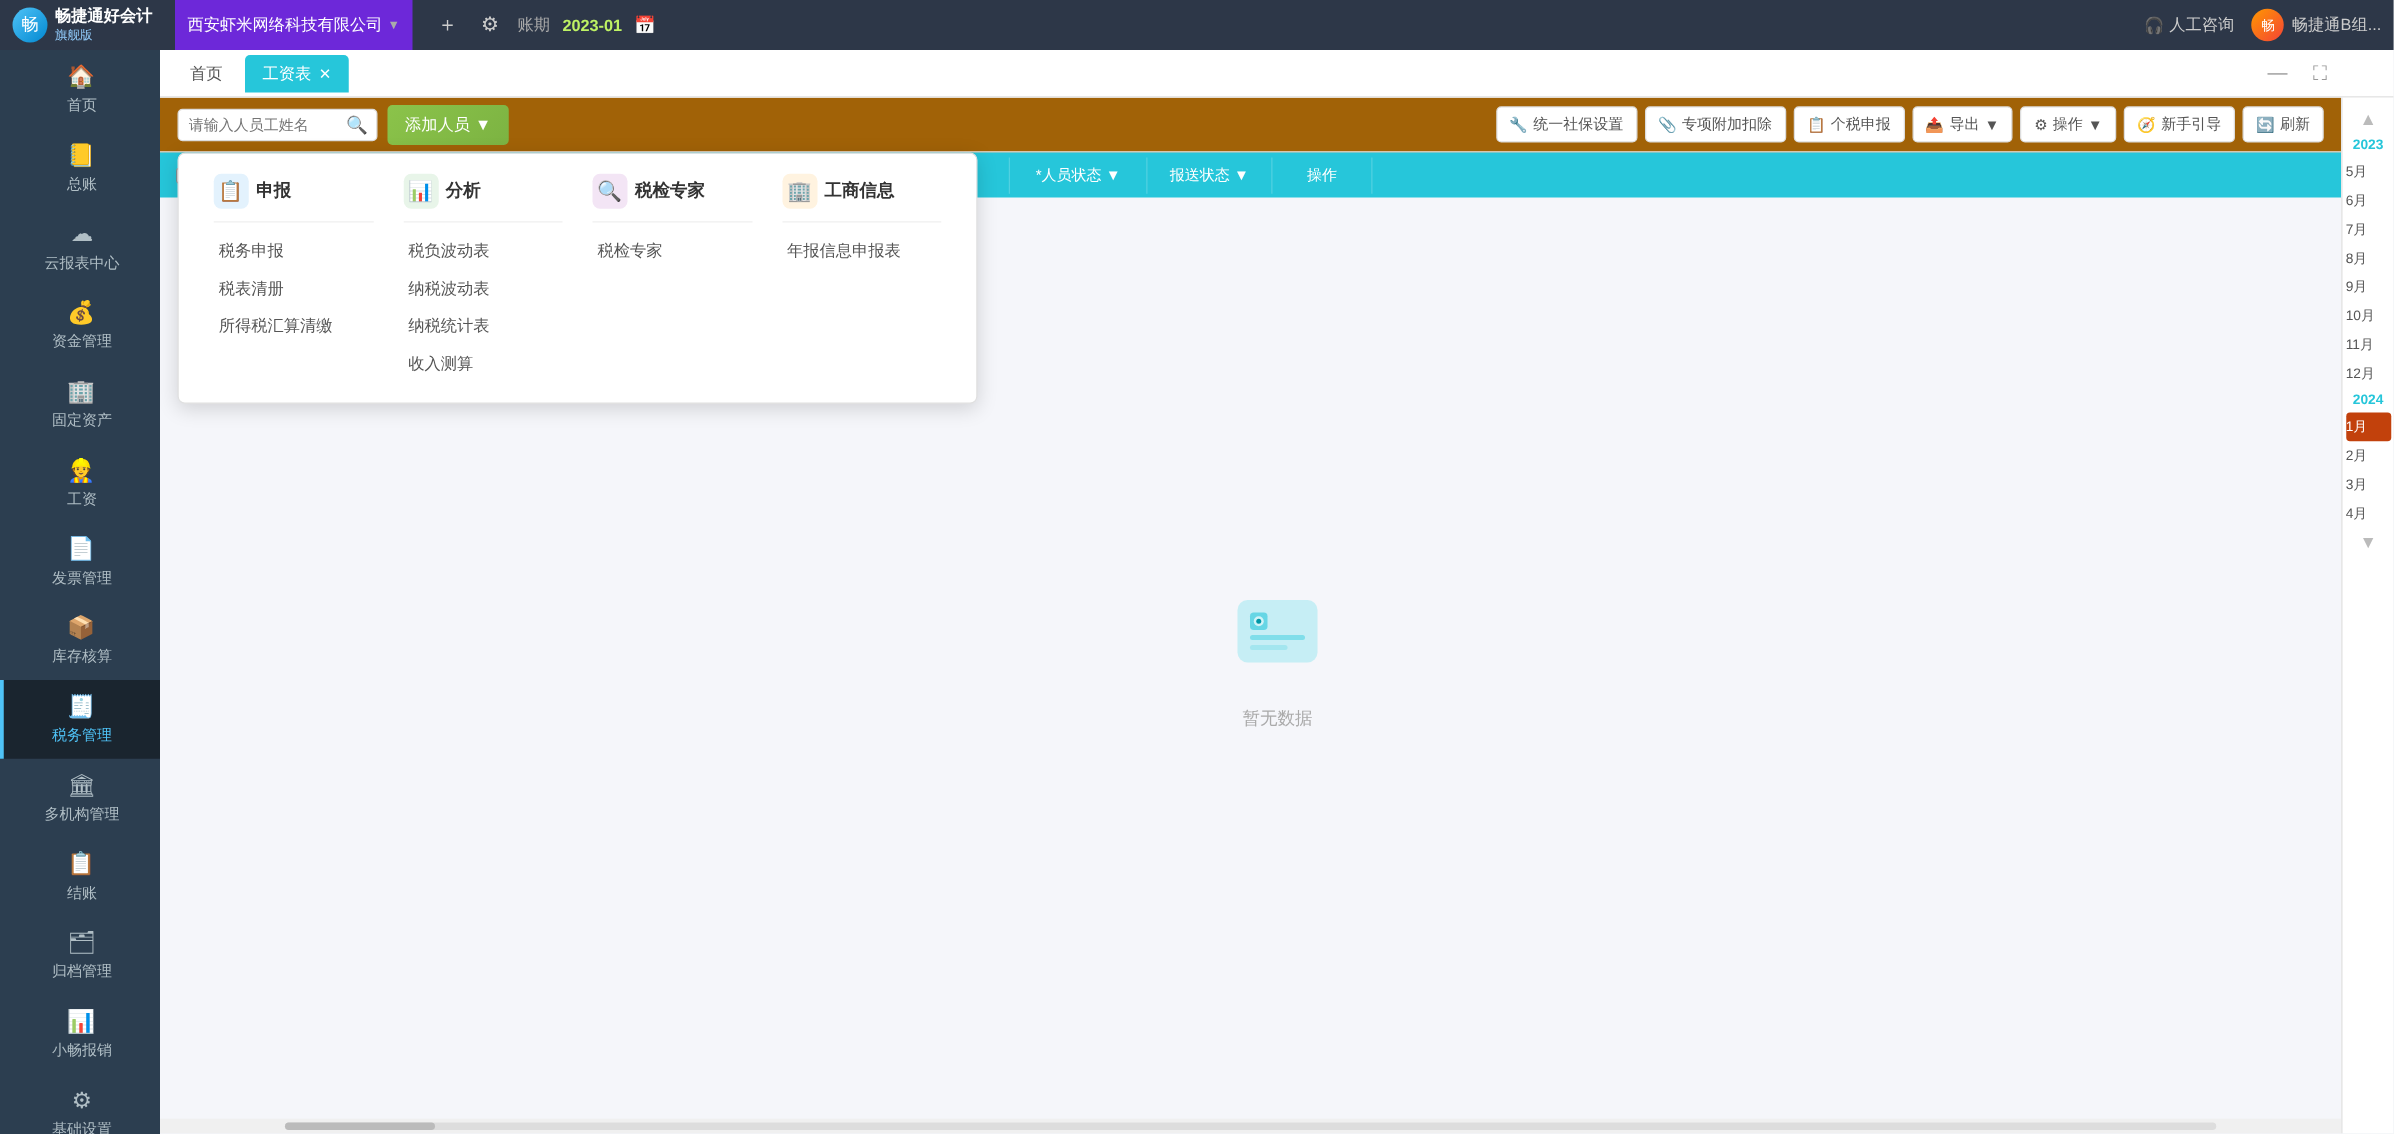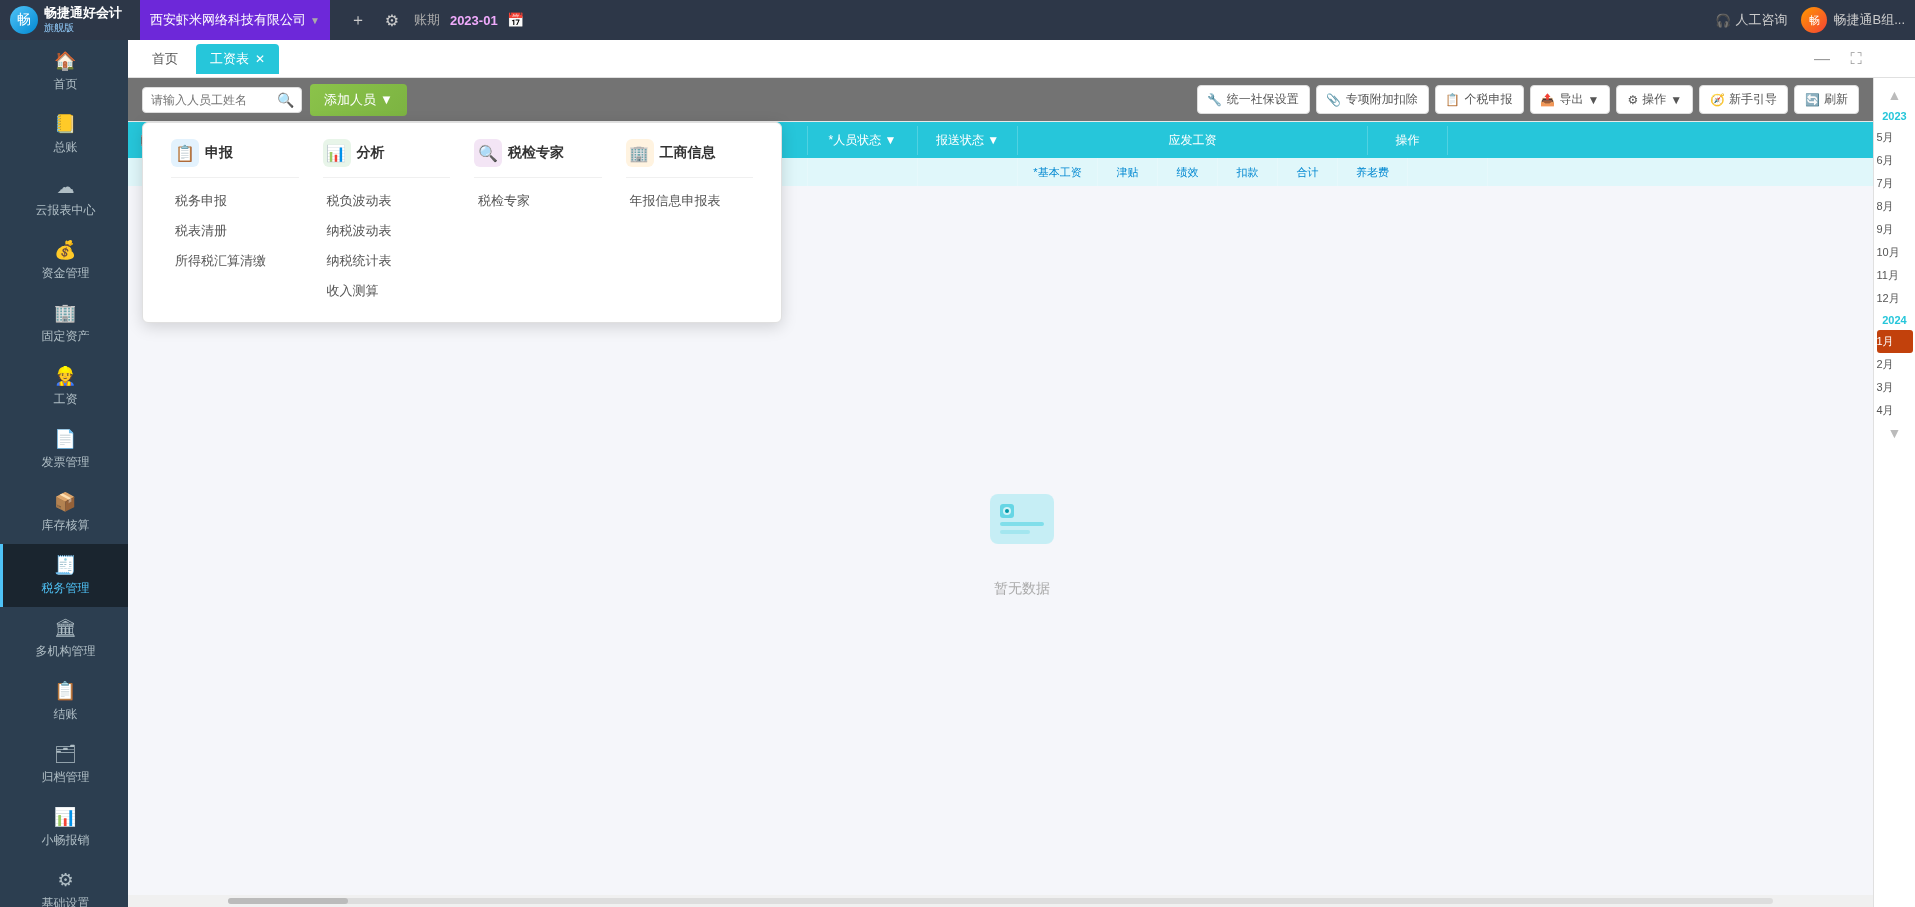--- a/index.html
+++ b/index.html
@@ -40,21 +40,21 @@
       font-size: 13px;
     }
     .chevron-down { font-size: 10px; color: #aaa; }
     .top-bar-icons { display: flex; align-items: center; gap: 10px; margin-left: 6px; }
     .icon-btn {
       width: 24px; height: 24px;
       display: flex; align-items: center; justify-content: center;
       color: #ccc; cursor: pointer; font-size: 16px;
     }
     .period-label { color: #aaa; font-size: 13px; }
-    .period-value { color: #f0abfc; font-size: 13px; font-weight: bold; }
+    .period-value { color: #bef264; font-size: 13px; font-weight: bold; }
     .period-cal { color: #4fc3f7; cursor: pointer; font-size: 14px; }
     .top-bar-right { margin-left: auto; display: flex; align-items: center; gap: 14px; }
     .top-bar-help { display: flex; align-items: center; gap: 4px; color: #ccc; font-size: 13px; cursor: pointer; }
     .top-bar-user { display: flex; align-items: center; gap: 6px; color: #ccc; font-size: 13px; cursor: pointer; }
     .avatar { width: 26px; height: 26px; border-radius: 50%; background: linear-gradient(135deg, #ff9800, #f44336); display: flex; align-items: center; justify-content: center; color: #fff; font-size: 11px; }
 
     
     .layout { display: flex; height: calc(907px - 40px); }
 
     
@@ -116,21 +116,21 @@
 
     
     .content { flex: 1; display: flex; overflow: hidden; position: relative; }
 
     
     .payroll-area { flex: 1; display: flex; flex-direction: column; overflow: hidden; background: #f5f6fa; }
 
     
     .toolbar {
       height: 44px;
-      background: #737373;
+      background: #a16207;
       display: flex;
       align-items: center;
       padding: 0 14px;
       gap: 8px;
       border-bottom: 1px solid #e8e8e8;
     }
     .search-box {
       display: flex; align-items: center;
       border: 1px solid #ddd;
       border-radius: 4px;
@@ -504,42 +504,21 @@
                 <input type="checkbox" style="">
               </div>
               <div class="th col-id">工号</div>
               <div class="th col-name" style="cursor:pointer;">▲ *姓名</div>
               <div class="th col-dept">*部门</div>
               <div class="th col-cert-type">*证据类型</div>
               <div class="th col-cert-no">*证据号码</div>
               <div class="th col-region">国籍（地区）</div>
               <div class="th col-status" style="cursor:pointer;">*人员状态 ▼</div>
               <div class="th col-report-status" style="cursor:pointer;">报送状态 ▼</div>
-              <div class="th col-salary-group">应发工资</div>
               <div class="th col-ops">操作</div>
-            </div>
-          </div>
-          <div class="sub-header">
-            <div class="table-header-row">
-              <div class="th check"></div>
-              <div class="th col-id"></div>
-              <div class="th col-name"></div>
-              <div class="th col-dept"></div>
-              <div class="th col-cert-type"></div>
-              <div class="th col-cert-no"></div>
-              <div class="th col-region"></div>
-              <div class="th col-status"></div>
-              <div class="th col-report-status"></div>
-              <div class="th" style="width:80px; color:#0288d1;">*基本工资</div>
-              <div class="th" style="width:60px; color:#0288d1;">津贴</div>
-              <div class="th" style="width:60px; color:#0288d1;">绩效</div>
-              <div class="th" style="width:60px; color:#0288d1;">扣款</div>
-              <div class="th" style="width:60px; color:#0288d1;">合计</div>
-              <div class="th" style="width:70px; color:#0288d1;">养老费</div>
-              <div class="th col-ops"></div>
             </div>
           </div>
         </div>
 
         <div class="empty-state">
           <div class="empty-icon">
             <svg width="80" height="70" viewBox="0 0 80 70">
               <rect x="8" y="10" width="64" height="50" rx="8" fill="#b2ebf2" opacity="0.7"></rect>
               <rect x="18" y="20" width="14" height="14" rx="3" fill="#4dd0e1" opacity="0.8"></rect>
               <rect x="18" y="38" width="44" height="4" rx="2" fill="#80deea"></rect>

